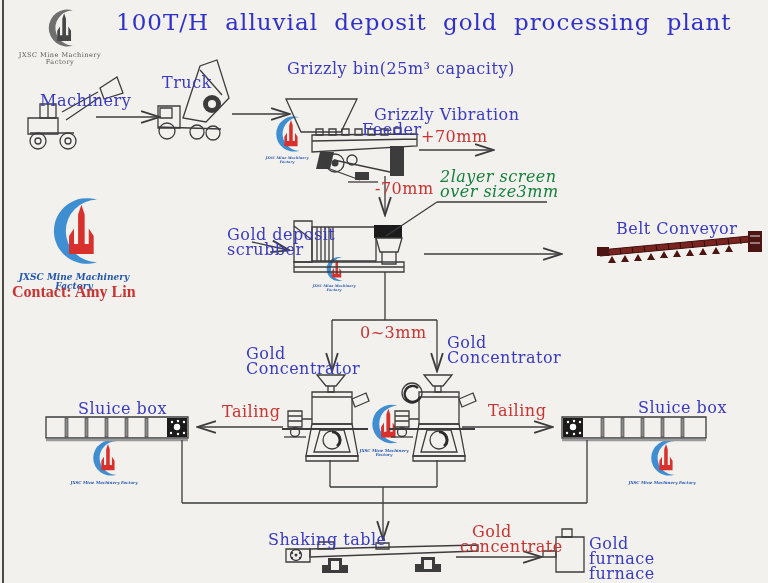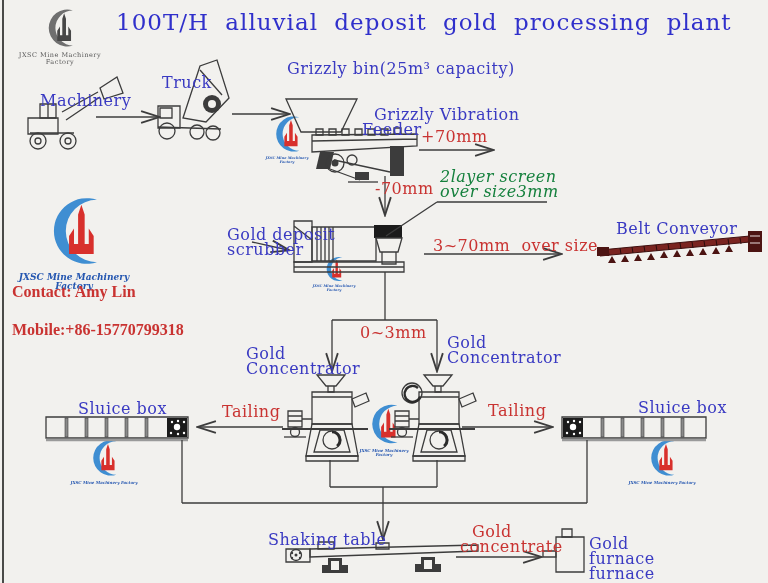--- a/index.html
+++ b/index.html
@@ -273,34 +273,32 @@
     <div class="lbl" style="left:162px;top:74px">Truck</div>
     <div class="lbl" style="left:287px;top:60px">Grizzly bin(25m³ capacity)</div>
     <div class="lbl" style="left:374px;top:106px">Grizzly Vibration</div>
     <div class="lbl" style="left:362px;top:121px">Feeder</div>
     <div class="lbl red" style="left:421px;top:128px">+70mm</div>
     <div class="lbl red" style="left:375px;top:180px">-70mm</div>
     <div class="lbl dark" style="left:440px;top:168px">2layer screen</div>
     <div class="lbl dark" style="left:440px;top:183px">over size3mm</div>
     <div class="lbl" style="left:227px;top:226px">Gold deposit</div>
     <div class="lbl" style="left:227px;top:241px">scrubber</div>
-    <div class="lbl red" style="left:433px;top:237px">3~70mm  over size</div>
     <div class="lbl" style="left:616px;top:220px">Belt Conveyor</div>
     <div class="lbl red" style="left:360px;top:324px">0~3mm</div>
     <div class="lbl" style="left:246px;top:345px">Gold</div>
     <div class="lbl" style="left:246px;top:360px">Concentrator</div>
     <div class="lbl" style="left:447px;top:334px">Gold</div>
     <div class="lbl" style="left:447px;top:349px">Concentrator</div>
     <div class="lbl red" style="left:222px;top:403px">Tailing</div>
     <div class="lbl red" style="left:488px;top:402px">Tailing</div>
     <div class="lbl" style="left:78px;top:400px">Sluice box</div>
     <div class="lbl" style="left:638px;top:399px">Sluice box</div>
     <div class="lbl" style="left:268px;top:531px">Shaking table</div>
     <div class="lbl red" style="left:472px;top:523px">Gold</div>
     <div class="lbl red" style="left:460px;top:538px">concentrate</div>
     <div class="lbl" style="left:589px;top:535px">Gold</div>
     <div class="lbl" style="left:589px;top:550px">furnace</div>
     <div class="lbl" style="left:589px;top:565px">furnace</div>
 
     <div class="contact" style="top:283px">Contact: Amy Lin</div>
-    <div class="contact" style="top:321px">Mobile:+86-15770799318</div>
   </div>
 </div>
 
 </body></html>

